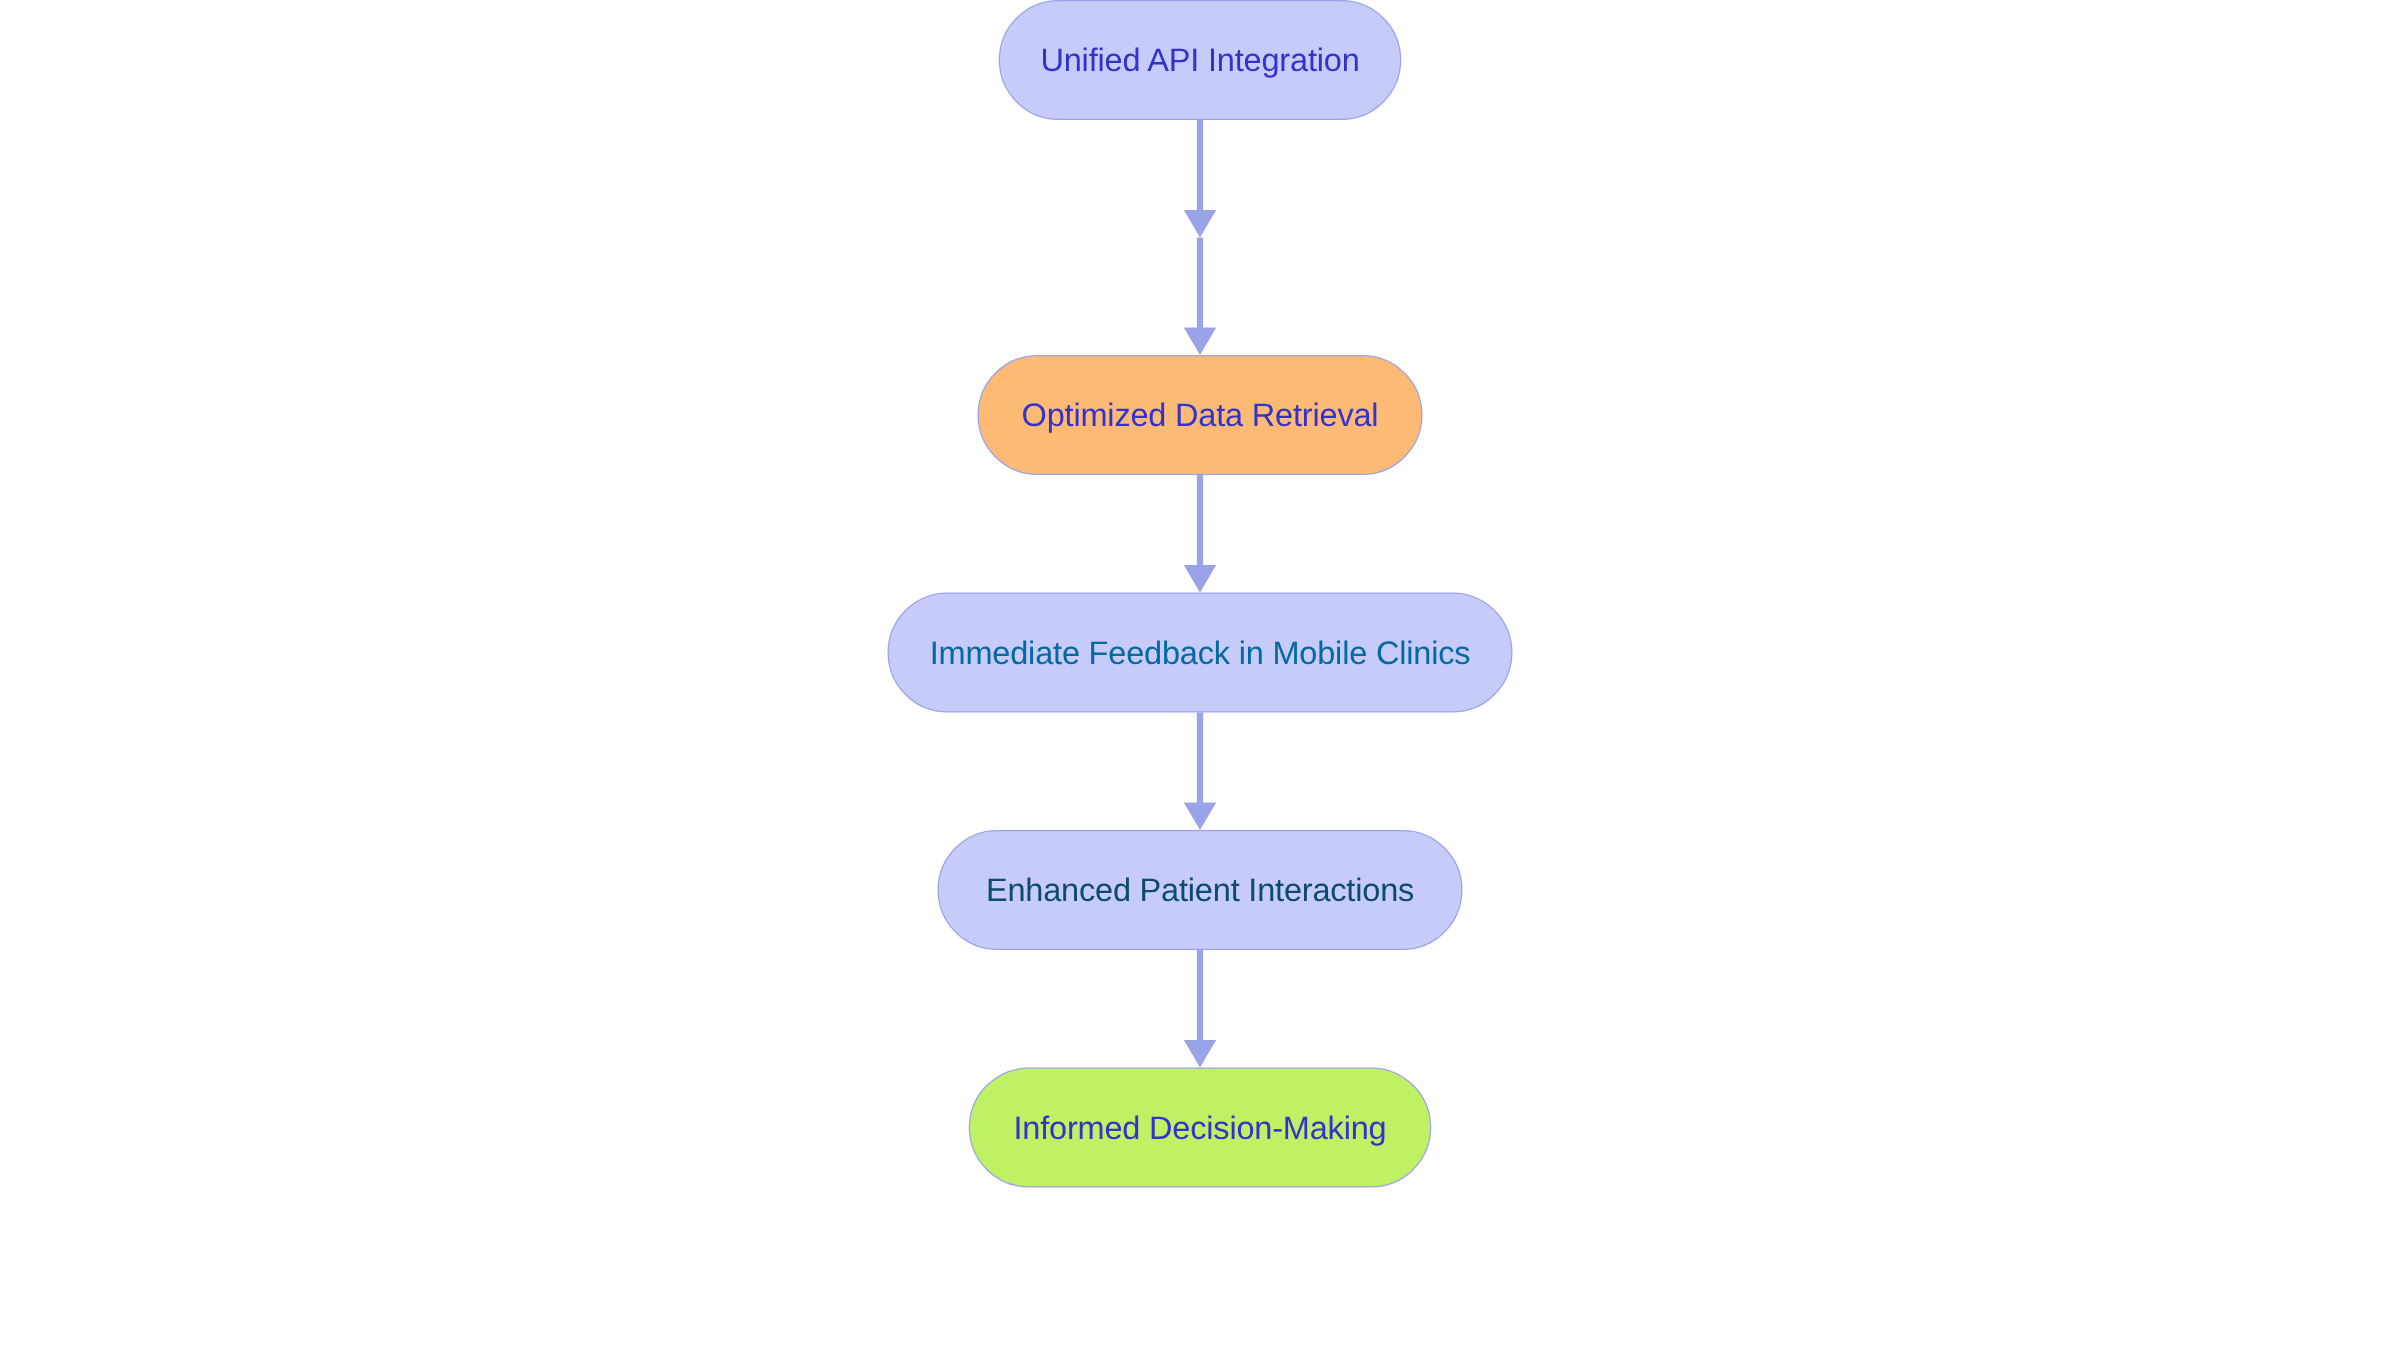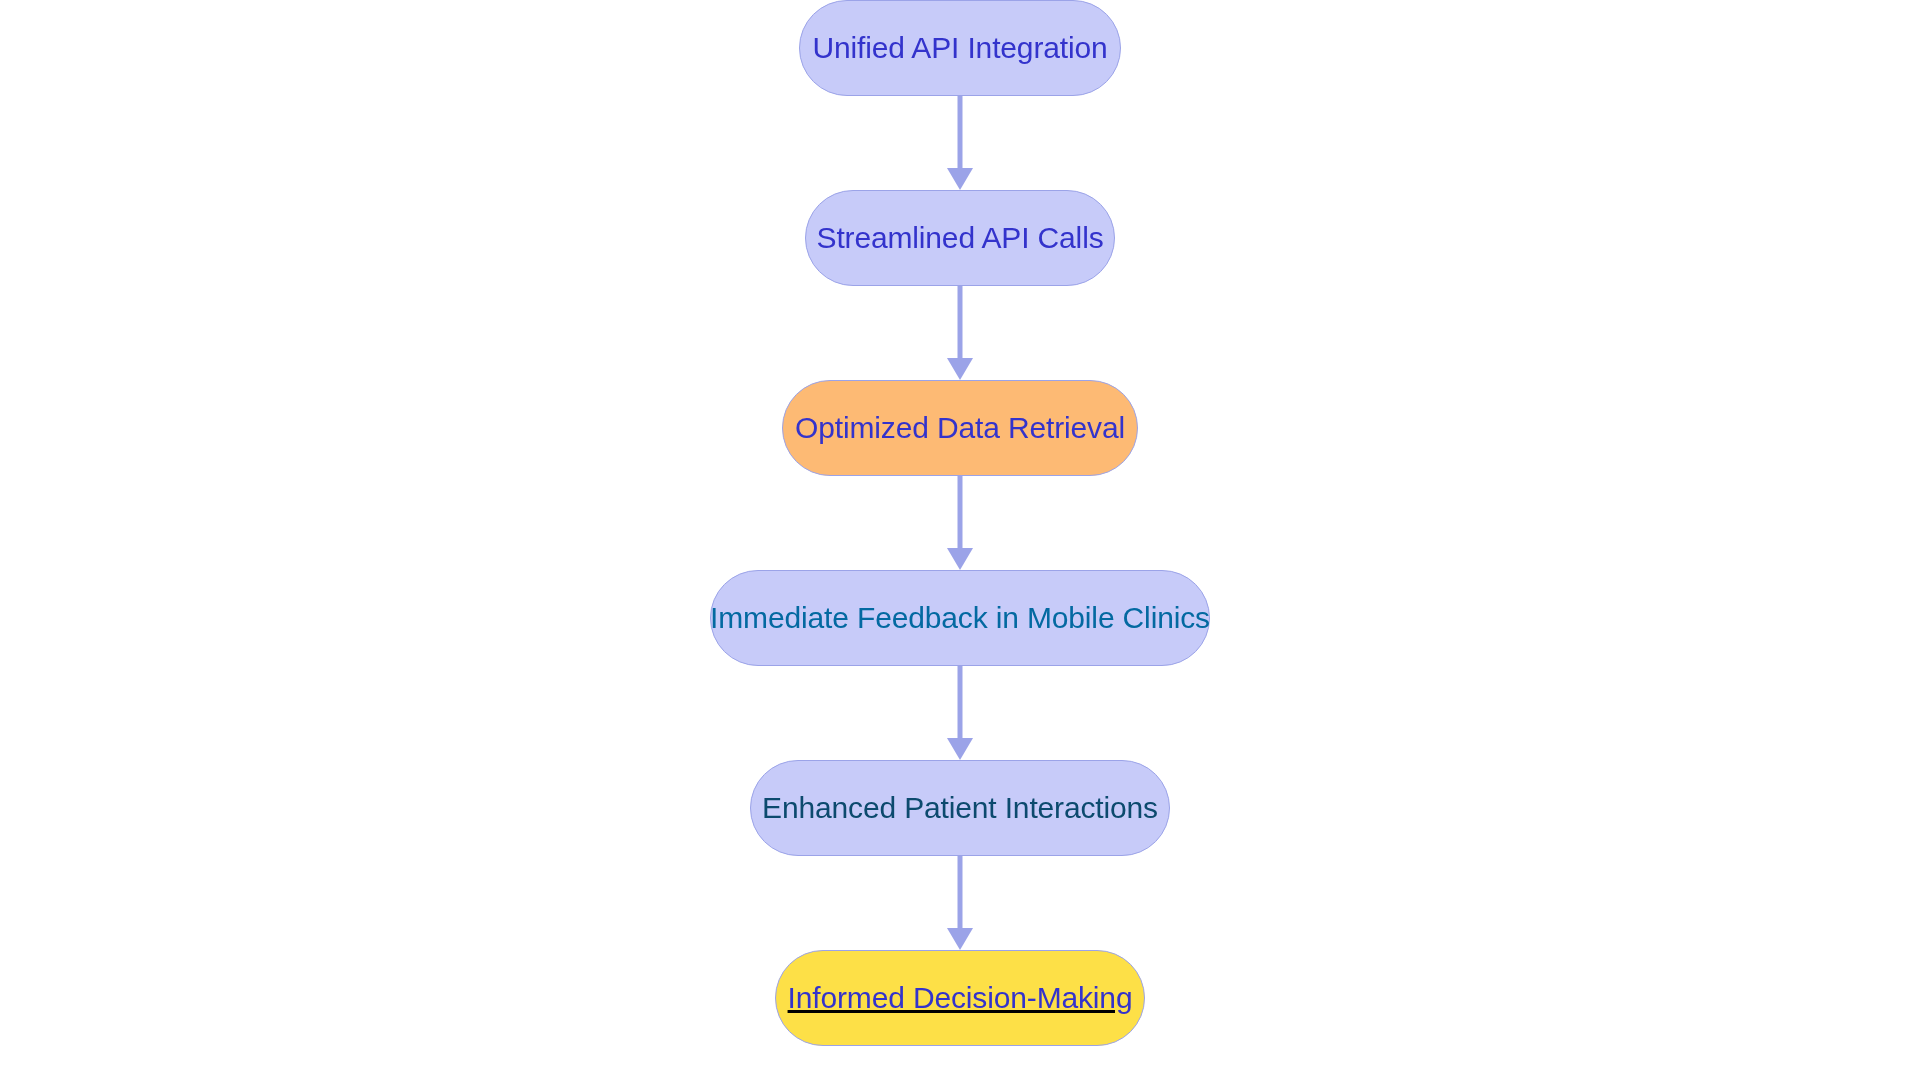--- a/index.html
+++ b/index.html
@@ -42,21 +42,21 @@
     border: 1.6px solid #9ba3e8;
     display: flex;
     align-items: center;
     justify-content: center;
     flex: 0 0 auto;
   }
 
   .flow-node-label {
     color: #3333cc;
     font-family: "Liberation Sans", sans-serif;
-    font-size: 30px;
+    font-size: 26px;
     font-weight: 400;
     letter-spacing: -0.15px;
     line-height: 1;
     white-space: nowrap;
     padding: 0 34px;
   }
 
   .flow-connector {
     flex: 0 0 auto;
     width: 40px;
@@ -93,23 +93,20 @@
 
 <div id="flow-canvas" style="background: rgb(255, 255, 255);">
   <div class="flow-column" id="flow-column">
       <div class="flow-node" style="width: 322px; background: rgb(199, 203, 249); border-color: rgb(155, 163, 232);">
         <span class="flow-node-label" style="color: rgb(51, 51, 204);">Unified API Integration</span>
       </div>
       <div class="flow-connector">
         <div class="connector-line" style="background: rgb(155, 163, 232);"></div>
         <div class="connector-head" style="border-top-color: rgb(155, 163, 232);"></div>
       </div>
-      <div class="flow-node" style="width: 310px; background: rgb(199, 203, 249); border-color: rgb(155, 163, 232);">
-        <span class="flow-node-label" style="color: rgb(51, 51, 204);">Streamlined API Calls</span>
-      </div>
       <div class="flow-connector">
         <div class="connector-line" style="background: rgb(155, 163, 232);"></div>
         <div class="connector-head" style="border-top-color: rgb(155, 163, 232);"></div>
       </div>
       <div class="flow-node" style="width: 356px; background: #fdba74; border-color: rgb(155, 163, 232);">
         <span class="flow-node-label" style="color: rgb(51, 51, 204);">Optimized Data Retrieval</span>
       </div>
       <div class="flow-connector">
         <div class="connector-line" style="background: rgb(155, 163, 232);"></div>
         <div class="connector-head" style="border-top-color: rgb(155, 163, 232);"></div>
@@ -121,17 +118,17 @@
         <div class="connector-line" style="background: rgb(155, 163, 232);"></div>
         <div class="connector-head" style="border-top-color: rgb(155, 163, 232);"></div>
       </div>
       <div class="flow-node" style="width: 420px; background: rgb(199, 203, 249); border-color: rgb(155, 163, 232);">
         <span class="flow-node-label" style="color: #0c4a6e;">Enhanced Patient Interactions</span>
       </div>
       <div class="flow-connector">
         <div class="connector-line" style="background: rgb(155, 163, 232);"></div>
         <div class="connector-head" style="border-top-color: rgb(155, 163, 232);"></div>
       </div>
-      <div class="flow-node" style="width: 370px; background: #fde047; border-color: rgb(155, 163, 232); text-decoration: underline;">
+      <div class="flow-node" style="width: 370px; background: #bef264; border-color: rgb(155, 163, 232);">
         <span class="flow-node-label" style="color: rgb(51, 51, 204);">Informed Decision-Making</span>
       </div>
     </div>
 </div>
 
 </body></html>

